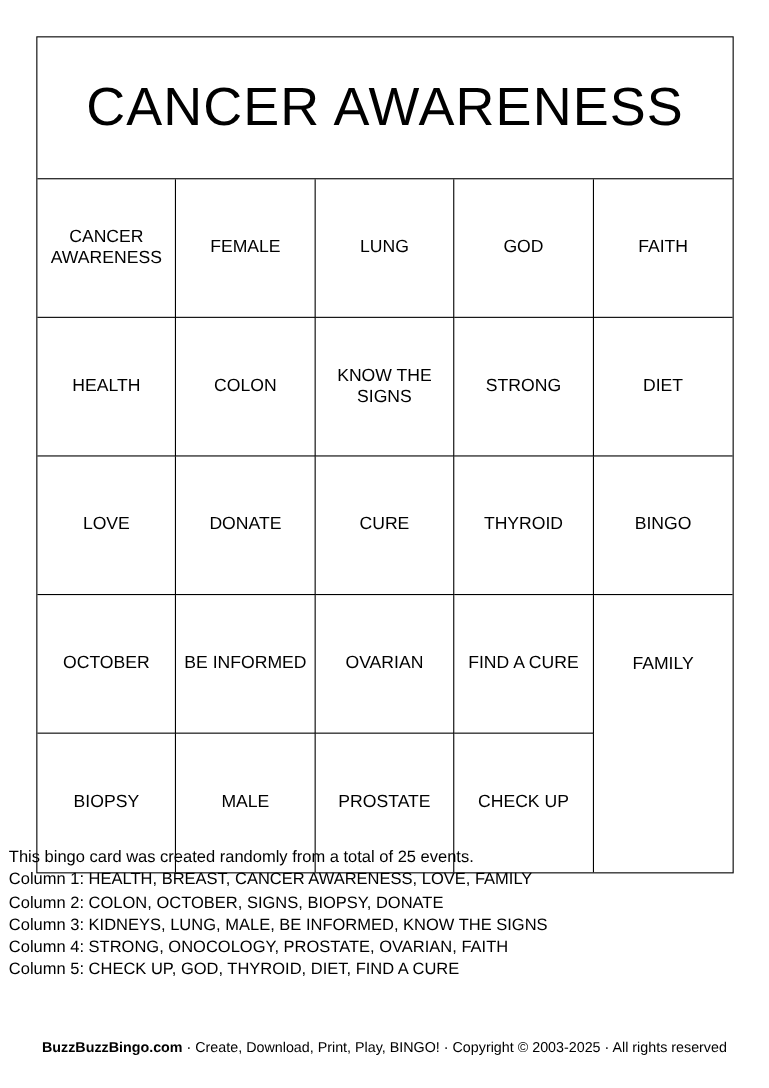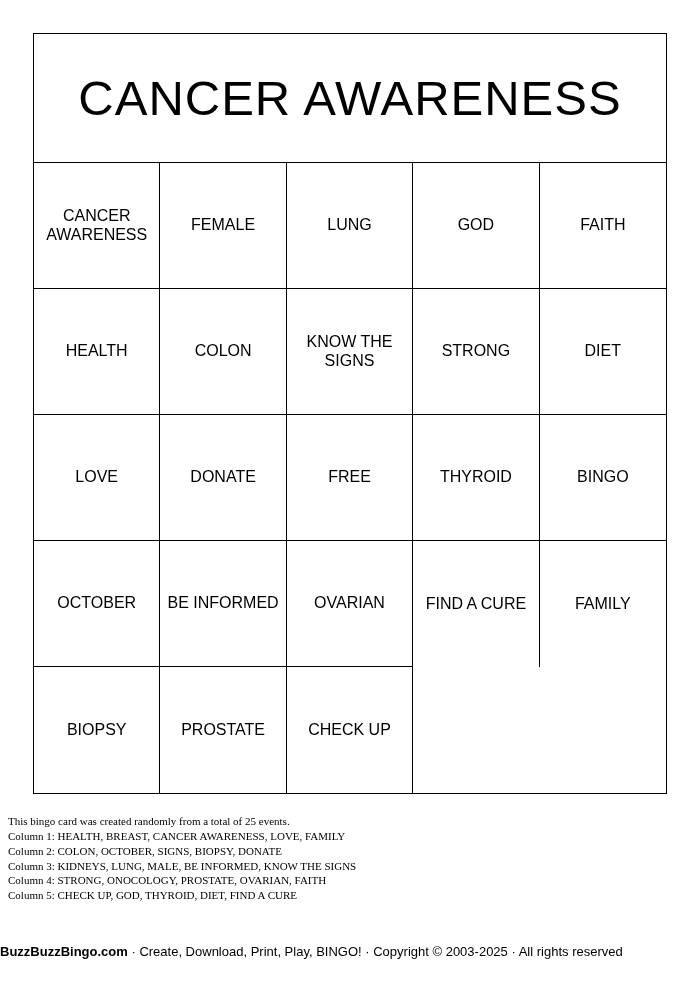--- a/index.html
+++ b/index.html
@@ -59,35 +59,35 @@
   }
   .cell:nth-child(5n) {
     border-right: none;
   }
   .grid .cell:nth-last-child(-n+5) {
     border-bottom: none;
   }
   .notes {
     position: absolute;
     left: 8px;
-    top: 814px;
+    top: 770px;
     width: 680px;
-    font-size: 11px;
+    font-size: 15px;
     line-height: 1.35;
     color: #000000;
-    font-family: Liberation Serif, serif;
   }
   .notes div {
     white-space: nowrap;
   }
   .footer {
     position: absolute;
     left: 0;
     top: 944px;
     width: 699px;
+    text-align: center;
     font-size: 13px;
   }
   .footer .brand {
     font-weight: bold;
   }
 </style>
 </head>
 <body>
 
 <div class="page">
@@ -100,29 +100,30 @@
       <div class="cell">LUNG</div>
       <div class="cell">GOD</div>
       <div class="cell">FAITH</div>
       <div class="cell">HEALTH</div>
       <div class="cell">COLON</div>
       <div class="cell">KNOW THE SIGNS</div>
       <div class="cell">STRONG</div>
       <div class="cell">DIET</div>
       <div class="cell">LOVE</div>
       <div class="cell">DONATE</div>
-      <div class="cell">FREE</div>
+      <div class="cell">CURE</div>
       <div class="cell">THYROID</div>
       <div class="cell">BINGO</div>
       <div class="cell">OCTOBER</div>
       <div class="cell">BE INFORMED</div>
       <div class="cell">OVARIAN</div>
       <div class="cell">FIND A CURE</div>
       <div class="cell">FAMILY</div>
       <div class="cell">BIOPSY</div>
+      <div class="cell">MALE</div>
       <div class="cell">PROSTATE</div>
       <div class="cell">CHECK UP</div>
     </div>
   </div>
 
   <div class="notes">
     <div>This bingo card was created randomly from a total of 25 events.</div>
     <div>Column 1: HEALTH, BREAST, CANCER AWARENESS, LOVE, FAMILY</div>
     <div>Column 2: COLON, OCTOBER, SIGNS, BIOPSY, DONATE</div>
     <div>Column 3: KIDNEYS, LUNG, MALE, BE INFORMED, KNOW THE SIGNS</div>

